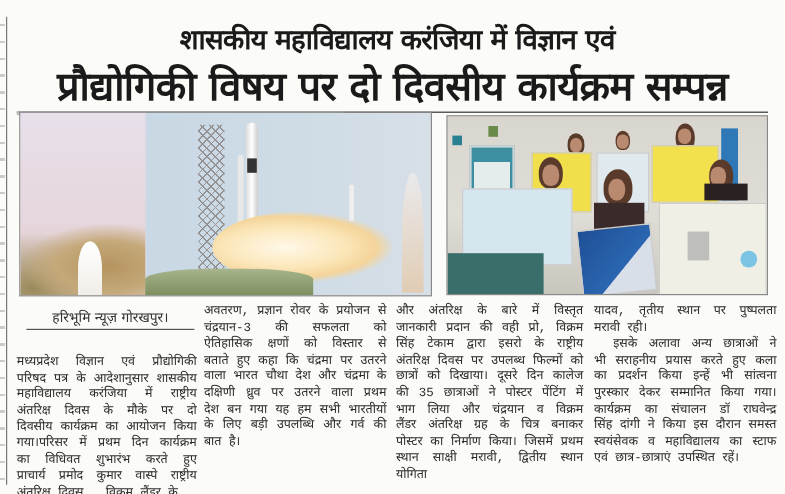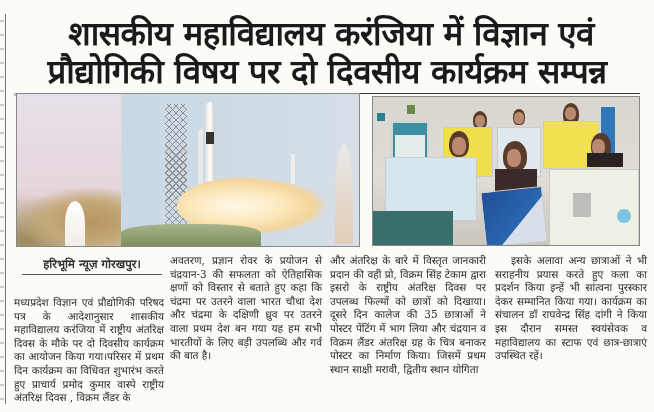--- a/index.html
+++ b/index.html
@@ -5,21 +5,21 @@
   * { box-sizing: border-box; margin: 0; padding: 0; }
   html, body { width: 654px; height: 412px; overflow: hidden; background: #fbfbf8; }
   body { position: relative; font-family: "DejaVu Sans", sans-serif; color: #2a2a2a; }
 
   .left-rule { position: absolute; left: 5px; top: 14px; width: 1px; height: 390px; background: #777; }
   .left-ticks { position: absolute; left: 0; top: 20px; width: 4px; height: 380px;
     background: repeating-linear-gradient(to bottom, #999 0 2px, transparent 2px 14px); opacity: .5; }
 
   .headline { position: absolute; left: 14px; width: 634px; text-align: center;
     font-family: "DejaVu Sans", sans-serif; font-weight: bold; color: #1a1a1a; letter-spacing: -0.5px; }
-  .hl1 { top: 14px; font-size: 33px; line-height: 40px; }
+  .hl1 { top: 14px; font-size: 23px; line-height: 40px; }
   .hl2 { top: 52px; font-size: 33px; line-height: 40px; border-bottom: 1.5px solid #333; padding-bottom: 1px; left: 14px; width: 626px; }
 
   .sub-rule { position: absolute; left: 14px; top: 93px; width: 272px; height: 3px; background: #bbb; }
 
   
   .photo1 { position: absolute; left: 16px; top: 93px; width: 344px; height: 154px; border: 1px solid #888; overflow: hidden;
     background: linear-gradient(to right, #e6dde8 0%, #e3d8e2 30%, #c8d8e4 31%, #cfdce6 70%, #d7dfe7 100%); }
   .p1-left { position: absolute; left: 0; top: 0; width: 104px; height: 100%;
     background: linear-gradient(to bottom, #e7e0ea 0%, #e6d6dd 60%, #d8c4b8 100%); }
   .p1-trees-l { position: absolute; left: 0; bottom: 0; width: 104px; height: 60px;
@@ -50,26 +50,26 @@
   .p2-window { position: absolute; left: 18px; top: 24px; width: 38px; height: 50px; background: #3e8ea2; border: 2px solid #cfd6d6; }
   .p2-window::after { content: ""; position: absolute; left: 2px; top: 12px; width: 30px; height: 34px; background: #e5ecec; }
   .p2-frame { position: absolute; left: 34px; top: 8px; width: 8px; height: 9px; background: #6a8a4a; }
   .p2-frame2 { position: absolute; left: 4px; top: 16px; width: 8px; height: 8px; background: #2a8090; }
   .p2-person { position: absolute; border-radius: 50% 50% 40% 40%; background: #5a3a2a; }
   .p2-face { position: absolute; border-radius: 45%; background: #b98a70; }
   .poster { position: absolute; border: 1px solid #ccc; }
   .p2-desk { position: absolute; left: 0; bottom: 0; width: 80px; height: 34px; background: #3a6e6a; }
 
   
-  .byline { position: absolute; left: 22px; top: 256px; width: 140px; text-align: center; font-size: 11.5px; font-weight: bold;
+  .byline { position: absolute; left: 22px; top: 256px; width: 140px; text-align: center; font-size: 11.5px; font-weight: normal;
     color: #333; border-bottom: 1px solid #555; padding-bottom: 3px; font-family: "DejaVu Sans", sans-serif; }
 
   .col { position: absolute; font-family: "DejaVu Serif", serif; font-size: 10.4px; line-height: 13.6px; color: #2c2c2c;
     text-align: justify; }
-  .col p { margin: 0; }
+  .col p { margin: 0; font-family: Liberation Mono, monospace; }
   .col p.indent { text-indent: 16px; }
   .col1 { left: 14px; top: 296px; width: 150px; }
   .col2 { left: 170px; top: 254px; width: 152px; }
   .col3 { left: 330px; top: 254px; width: 156px; }
   .col4 { left: 495px; top: 254px; width: 152px; }
 </style>
 </head>
 <body>
 
 <div class="left-ticks"></div>
@@ -134,14 +134,15 @@
 <div class="col col1">
   <p>मध्यप्रदेश विज्ञान एवं प्रौद्योगिकी परिषद पत्र के आदेशानुसार शासकीय महाविद्यालय करंजिया में राष्ट्रीय अंतरिक्ष दिवस के मौके पर दो दिवसीय कार्यक्रम का आयोजन किया गया।परिसर में प्रथम दिन कार्यक्रम का विधिवत शुभारंभ करते हुए प्राचार्य प्रमोद कुमार वास्पे राष्ट्रीय अंतरिक्ष दिवस , विक्रम लैंडर के</p>
 </div>
 <div class="col col2">
   <p>अवतरण, प्रज्ञान रोवर के प्रयोजन से चंद्रयान-3 की सफलता को ऐतिहासिक क्षणों को विस्तार से बताते हुए कहा कि चंद्रमा पर उतरने वाला भारत चौथा देश और चंद्रमा के दक्षिणी ध्रुव पर उतरने वाला प्रथम देश बन गया यह हम सभी भारतीयों के लिए बड़ी उपलब्धि और गर्व की बात है।</p>
 </div>
 <div class="col col3">
   <p>और अंतरिक्ष के बारे में विस्तृत जानकारी प्रदान की वही प्रो, विक्रम सिंह टेकाम द्वारा इसरो के राष्ट्रीय अंतरिक्ष दिवस पर उपलब्ध फिल्मों को छात्रों को दिखाया। दूसरे दिन कालेज की 35 छात्राओं ने पोस्टर पेंटिंग में भाग लिया और चंद्रयान व विक्रम लैंडर अंतरिक्ष ग्रह के चित्र बनाकर पोस्टर का निर्माण किया। जिसमें प्रथम स्थान साक्षी मरावी, द्वितीय स्थान योगिता</p>
 </div>
 <div class="col col4">
+  <p>यादव, तृतीय स्थान पर पुष्पलता मरावी रही।</p>
   <p class="indent">इसके अलावा अन्य छात्राओं ने भी सराहनीय प्रयास करते हुए कला का प्रदर्शन किया इन्हें भी सांत्वना पुरस्कार देकर सम्मानित किया गया। कार्यक्रम का संचालन डॉ राघवेन्द्र सिंह दांगी ने किया इस दौरान समस्त स्वयंसेवक व महाविद्यालय का स्टाफ एवं छात्र-छात्राएं उपस्थित रहें।</p>
 </div>
 
 </body></html>

